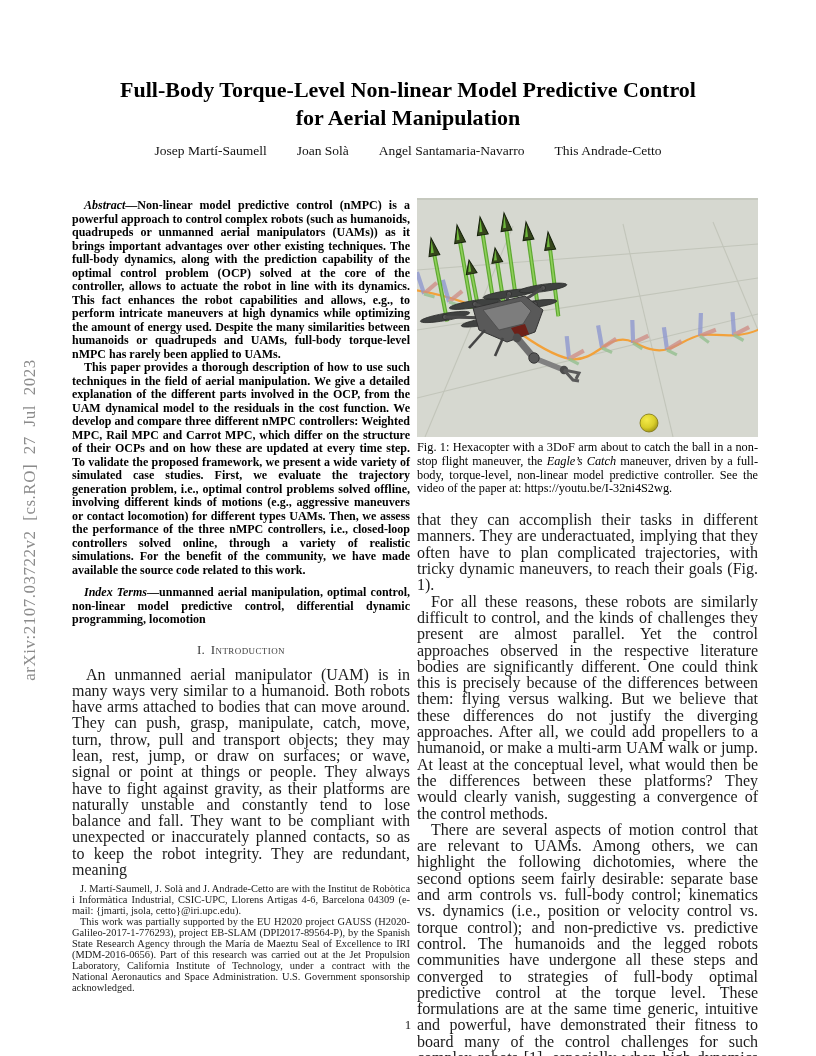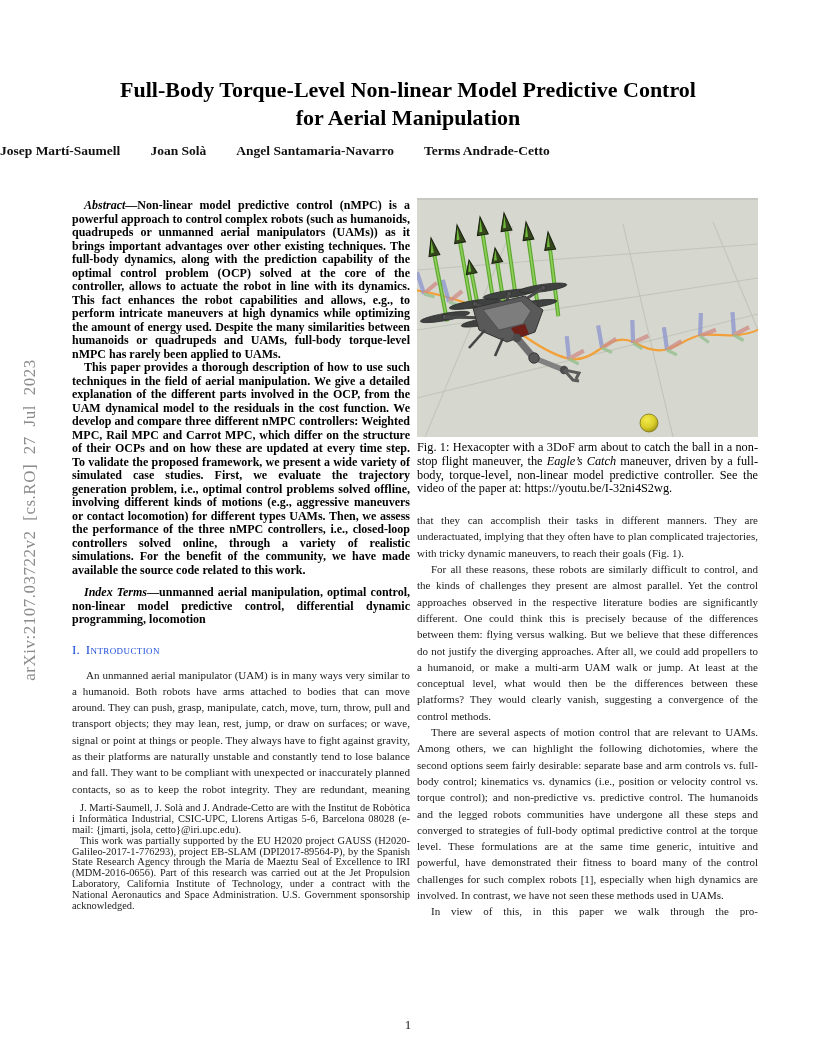--- a/index.html
+++ b/index.html
@@ -11,35 +11,35 @@
     position:absolute;left:-229px;top:509px;width:520px;height:22px;
     transform:rotate(-90deg);text-align:center;
     font-size:17px;color:#8b8b8b;letter-spacing:.5px;word-spacing:5px;white-space:nowrap;
   }
   .paper-title{
     position:absolute;top:76px;left:0;width:816px;text-align:center;
     font-size:22px;font-weight:bold;color:#000;line-height:28px;
   }
   .authors{
     position:absolute;top:143px;left:0;width:816px;
-    display:flex;gap:30px;font-size:13.5px;color:#111;font-weight:bold;
+    display:flex;justify-content:center;gap:30px;font-size:13.5px;color:#111;
   }
   .col{position:absolute;text-align:justify;}
   .col-left{left:72px;top:199px;width:338px;}
   .col-right{left:417px;top:198px;width:341px;}
 
   .abstract p{font-size:12px;font-weight:bold;line-height:13.5px;margin:0;text-indent:12px;color:#000;}
   .lead-italic{font-style:italic;font-weight:bold;}
   .index-terms{margin-top:9px !important;}
 
-  .section-head{margin-top:15px;margin-bottom:9px;font-size:13.2px;color:#1d4ed8;}
+  .section-head{margin-top:15px;margin-bottom:9px;text-align:center;font-size:13.2px;color:#404040;}
   .section-head .sc{font-variant:small-caps;letter-spacing:.4px;}
   .section-head .num{margin-right:6px;}
 
-  .bodytext p{font-size:11px;line-height:16.3px;margin:0;text-indent:14px;}
+  .bodytext p{font-size:16px;line-height:16.3px;margin:0;text-indent:14px;}
   .bodytext p.noindent{text-indent:0;}
   .bodytext p.cont{text-align-last:justify;}
 
   .footnotes{margin-top:6px;}
   .footnotes p{font-size:10.4px;line-height:10.9px;margin:0;text-indent:8px;}
 
   .figure-wrap{width:341px;}
   .figure-img{display:block;width:341px;height:239px;}
   .figure-caption{
     margin-top:4px;font-size:12.3px;line-height:13.8px;text-align:justify;color:#000;
@@ -58,40 +58,40 @@
 
 <div class="paper-title">
   <div>Full-Body Torque-Level Non-linear Model Predictive Control</div>
   <div>for Aerial Manipulation</div>
 </div>
 
 <div class="authors">
   <span>Josep Martí-Saumell</span>
   <span>Joan Solà</span>
   <span>Angel Santamaria-Navarro</span>
-  <span>Terms Andrade-Cetto</span>
+  <span>This Andrade-Cetto</span>
 </div>
 
 <div class="col col-left">
   <div class="abstract">
     <p><span class="lead-italic">Abstract</span><span>—Non-linear model predictive control (nMPC) is a powerful approach to control complex robots (such as humanoids, quadrupeds or unmanned aerial manipulators (UAMs)) as it brings important advantages over other existing techniques. The full-body dynamics, along with the prediction capability of the optimal control problem (OCP) solved at the core of the controller, allows to actuate the robot in line with its dynamics. This fact enhances the robot capabilities and allows, e.g., to perform intricate maneuvers at high dynamics while optimizing the amount of energy used. Despite the many similarities between humanoids or quadrupeds and UAMs, full-body torque-level nMPC has rarely been applied to UAMs.</span></p>
     <p>This paper provides a thorough description of how to use such techniques in the field of aerial manipulation. We give a detailed explanation of the different parts involved in the OCP, from the UAM dynamical model to the residuals in the cost function. We develop and compare three different nMPC controllers: Weighted MPC, Rail MPC and Carrot MPC, which differ on the structure of their OCPs and on how these are updated at every time step. To validate the proposed framework, we present a wide variety of simulated case studies. First, we evaluate the trajectory generation problem, i.e., optimal control problems solved offline, involving different kinds of motions (e.g., aggressive maneuvers or contact locomotion) for different types UAMs. Then, we assess the performance of the three nMPC controllers, i.e., closed-loop controllers solved online, through a variety of realistic simulations. For the benefit of the community, we have made available the source code related to this work.</p>
     <p class="index-terms"><span class="lead-italic">Index Terms</span><span>—unmanned aerial manipulation, optimal control, non-linear model predictive control, differential dynamic programming, locomotion</span></p>
   </div>
 
   <div class="section-head">
     <span class="num">I.</span><span class="sc">Introduction</span>
   </div>
 
   <div class="bodytext">
     <p class="cont">An unmanned aerial manipulator (UAM) is in many ways very similar to a humanoid. Both robots have arms attached to bodies that can move around. They can push, grasp, manipulate, catch, move, turn, throw, pull and transport objects; they may lean, rest, jump, or draw on surfaces; or wave, signal or point at things or people. They always have to fight against gravity, as their platforms are naturally unstable and constantly tend to lose balance and fall. They want to be compliant with unexpected or inaccurately planned contacts, so as to keep the robot integrity. They are redundant, meaning</p>
   </div>
 
   <div class="footnotes">
-    <p>J. Martí-Saumell, J. Solà and J. Andrade-Cetto are with the Institut de Robòtica i Informàtica Industrial, CSIC-UPC, Llorens Artigas 5-6, Barcelona 08028 (e-mail: {jmarti, jsola, cetto}@iri.upc.edu).</p>
+    <p>J. Martí-Saumell, J. Solà and J. Andrade-Cetto are with the Institut de Robòtica i Informàtica Industrial, CSIC-UPC, Llorens Artigas 4-6, Barcelona 04309 (e-mail: {jmarti, jsola, cetto}@iri.upc.edu).</p>
     <p>This work was partially supported by the EU H2020 project GAUSS (H2020-Galileo-2017-1-776293), project EB-SLAM (DPI2017-89564-P), by the Spanish State Research Agency through the María de Maeztu Seal of Excellence to IRI (MDM-2016-0656). Part of this research was carried out at the Jet Propulsion Laboratory, California Institute of Technology, under a contract with the National Aeronautics and Space Administration. U.S. Government sponsorship acknowledged.</p>
   </div>
 </div>
 
 <div class="col col-right">
   <div class="figure-wrap">
     <svg class="figure-img" viewBox="0 0 341 239" xmlns="http://www.w3.org/2000/svg">
       <defs>
         <radialGradient id="ballGrad" cx="0.38" cy="0.32" r="0.8">
           <stop offset="0" stop-color="#f4ea4a"></stop>

